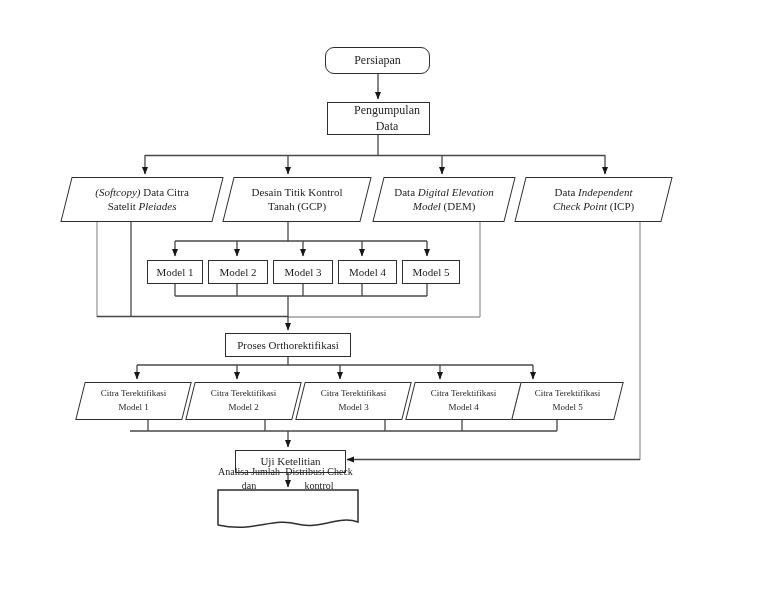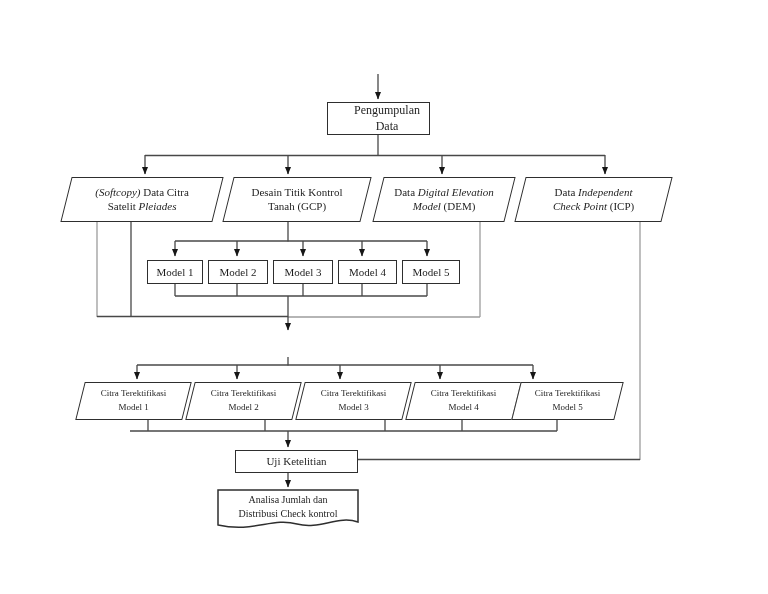--- a/index.html
+++ b/index.html
@@ -29,22 +29,22 @@
   .rounded{border-radius:9px;}
   .para{transform:skewX(-14deg);}
   .para .inner{transform:skewX(14deg);width:100%;}
   .ln{display:block;}
   .it{font-style:italic;}
   .fs12{font-size:12px;}
   .fs11{font-size:11px;}
   .fs9{font-size:9px;line-height:1.55;}
   .fs10{font-size:10px;line-height:1.45;}
   .doc-text{
-    position:absolute;left:218px;top:492px;width:140px;height:30px;
-    display:flex;flex-direction:column;align-items:center;justify-content:center;
+    position:absolute;left:218px;top:464px;width:140px;height:30px;
+    display:flex;flex-direction:row;align-items:center;justify-content:center;
     text-align:center;
   }
 </style>
 </head>
 <body>
 
 <div class="canvas">
 
   <svg class="wires" width="768" height="594" viewBox="0 0 768 594">
     <defs>
@@ -105,20 +105,23 @@
       <line x1="130" y1="431" x2="557" y2="431"></line>
       <line x1="288" y1="431" x2="288" y2="447" marker-end="url(#arr)"></line>
 
       <line x1="640" y1="459.5" x2="347" y2="459.5" marker-end="url(#arr)"></line>
 
       <line x1="288" y1="473" x2="288" y2="487" marker-end="url(#arr)"></line>
     </g>
     <path class="doc-shape" d="M218,490 L358,490 L358,522 C338,515 320,530 297,524 C272,517 254,533 218,525 Z"></path>
   </svg>
 
+  <div class="node rounded fs12" style="left:325px;top:47px;width:105px;height:27px;">
+    <span>Persiapan</span>
+  </div>
 
   <div class="node fs12" style="left:327px;top:102px;width:103px;height:33px;padding-left:17px;">
     <span>Pengumpulan Data</span>
   </div>
 
   <div class="node para fs11" style="left:66px;top:177px;width:152px;height:45px;">
     <div class="inner">
       <span class="ln"><span class="it">(Softcopy)</span><span> Data Citra</span></span>
       <span class="ln"><span>Satelit </span><span class="it">Pleiades</span></span>
     </div>
@@ -154,20 +157,23 @@
   <div class="node fs11" style="left:273px;top:260px;width:60px;height:24px;">
     <span>Model 3</span>
   </div>
   <div class="node fs11" style="left:338px;top:260px;width:59px;height:24px;">
     <span>Model 4</span>
   </div>
   <div class="node fs11" style="left:402px;top:260px;width:58px;height:24px;">
     <span>Model 5</span>
   </div>
 
+  <div class="node fs11" style="left:225px;top:333px;width:126px;height:24px;">
+    <span>Proses Orthorektifikasi</span>
+  </div>
 
   <div class="node para fs9" style="left:80px;top:382px;width:107px;height:38px;">
     <div class="inner">
       <span class="ln">Citra Terektifikasi</span>
       <span class="ln">Model 1</span>
     </div>
   </div>
   <div class="node para fs9" style="left:190px;top:382px;width:107px;height:38px;">
     <div class="inner">
       <span class="ln">Citra Terektifikasi</span>
@@ -186,21 +192,21 @@
       <span class="ln">Model 4</span>
     </div>
   </div>
   <div class="node para fs9" style="left:516px;top:382px;width:103px;height:38px;">
     <div class="inner">
       <span class="ln">Citra Terektifikasi</span>
       <span class="ln">Model 5</span>
     </div>
   </div>
 
-  <div class="node fs11" style="left:235px;top:450px;width:123px;height:23px;">
+  <div class="node fs11" style="left:235px;top:450px;width:111px;height:23px;">
     <span>Uji Ketelitian</span>
   </div>
 
   <div class="doc-text fs10">
     <span class="ln">Analisa Jumlah dan</span>
     <span class="ln">Distribusi Check kontrol</span>
   </div>
 
 </div>
 

